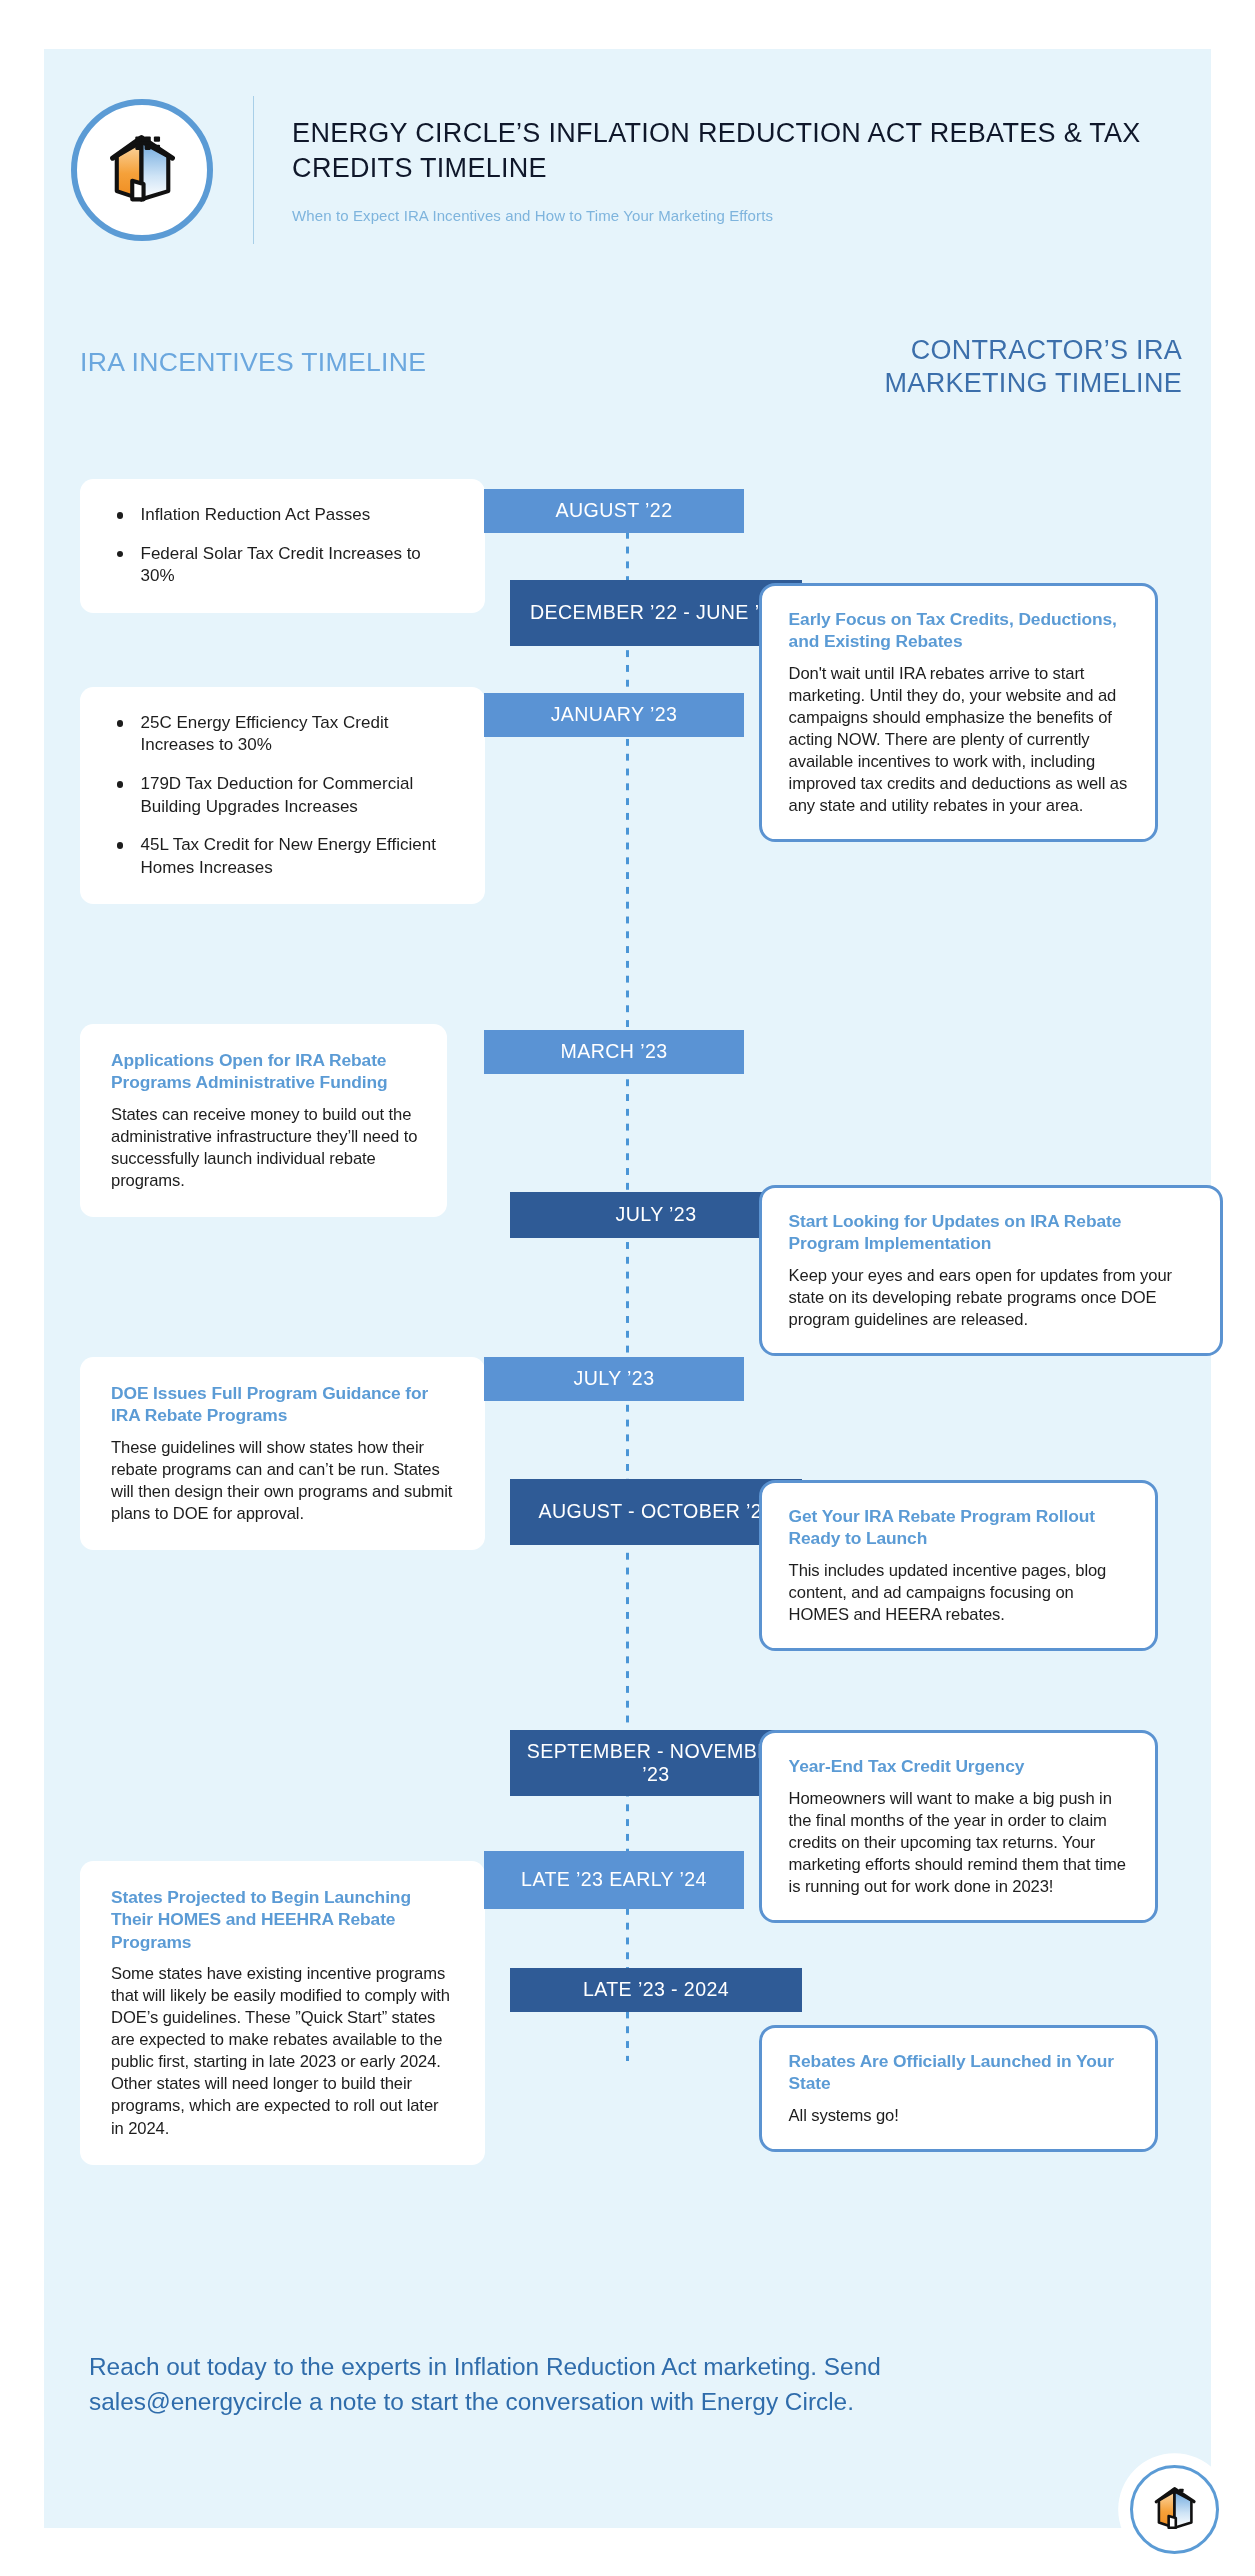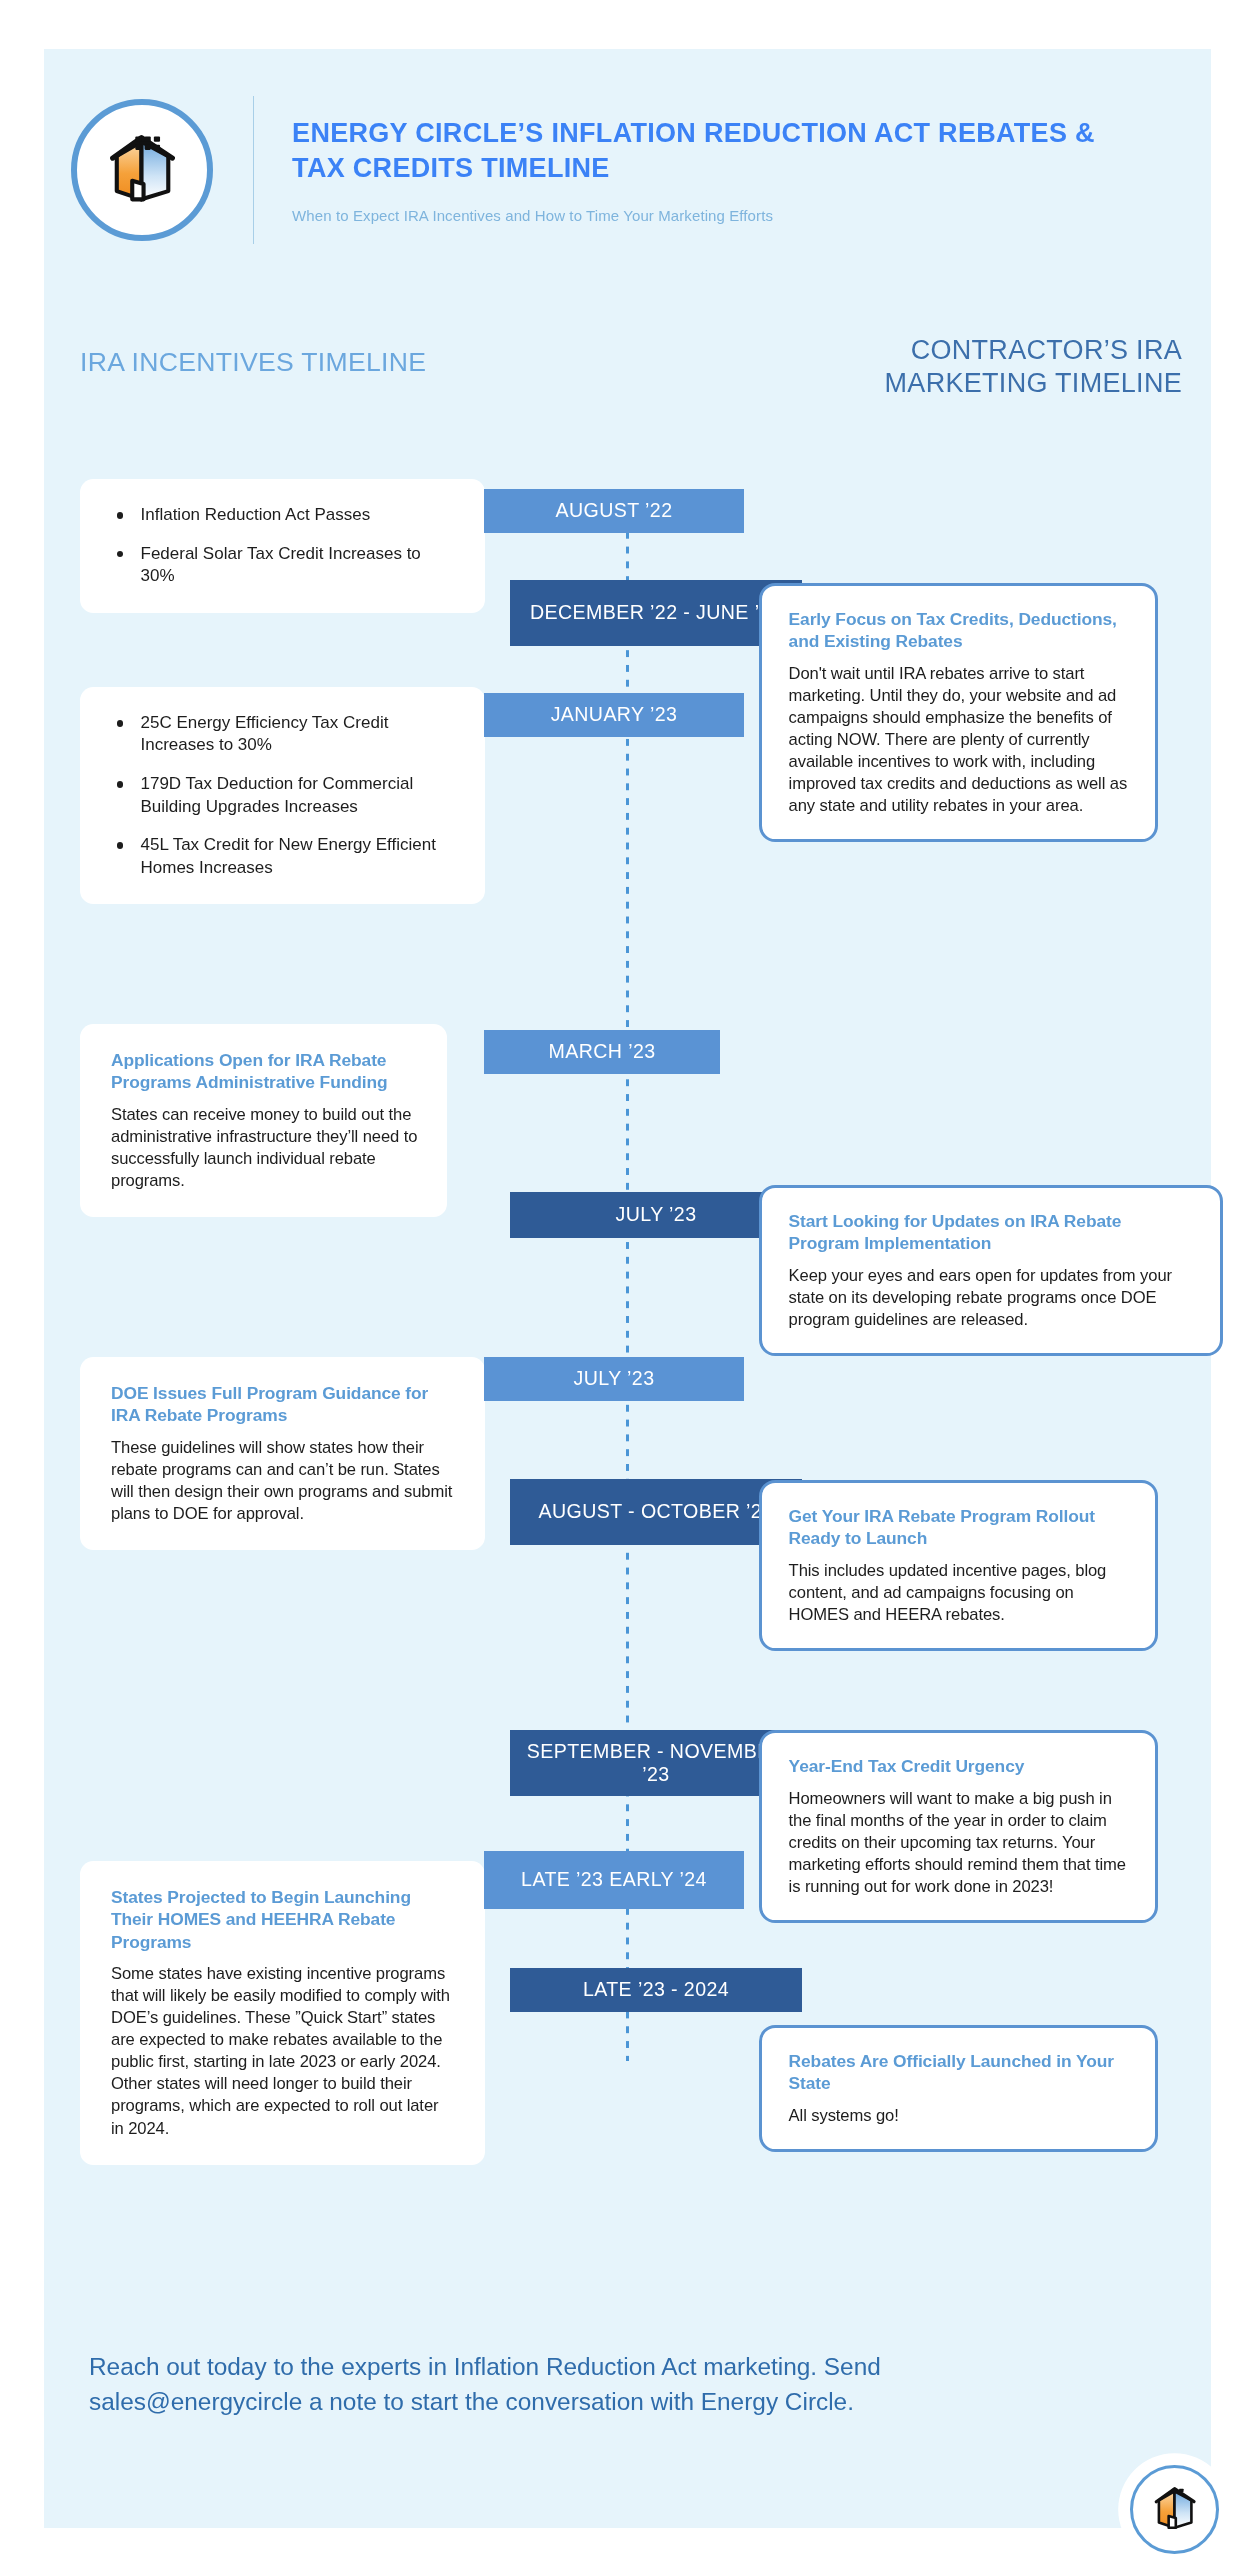--- a/index.html
+++ b/index.html
@@ -60,24 +60,24 @@
     height: 148px;
     background: #a8cfe8;
     margin-left: 40px;
     flex: 0 0 auto;
   }
 
   .header-text { margin-left: 38px; flex: 1 1 auto; }
 
   .title {
     font-size: 27px;
-    font-weight: 700;
+    font-weight: 400;
     letter-spacing: 0.3px;
     line-height: 1.28;
-    color: #3b82f6;
+    color: #0f172a;
     text-transform: uppercase;
   }
 
   .subtitle {
     margin-top: 22px;
     font-size: 15px;
     font-weight: 400;
     color: #7eb4dd;
     letter-spacing: 0.1px;
   }
@@ -294,21 +294,21 @@
         <li>179D Tax Deduction for Commercial Building Upgrades Increases</li>
         <li>45L Tax Credit for New Energy Efficient Homes Increases</li>
       </ul>
     </div>
     <div class="chip light" style="left:484px; top:693px; width:260px; height:44px;">JANUARY ’23</div>
 
     <div class="card-left" style="left:80px; top:1024px; width:367px;">
       <div class="card-title">Applications Open for IRA Rebate Programs Administrative Funding</div>
       <div class="card-body">States can receive money to build out the administrative infrastructure they’ll need to successfully launch individual rebate programs.</div>
     </div>
-    <div class="chip light" style="left:484px; top:1030px; width:236px; height:44px;">MARCH ’23</div>
+    <div class="chip light" style="left:484px; top:1030px; width:260px; height:44px;">MARCH ’23</div>
 
     <div class="chip dark" style="left:510px; top:1192px; width:292px; height:46px;">JULY ’23</div>
     <div class="card-right" style="left:759px; top:1185px; width:464px;">
       <div class="card-title">Start Looking for Updates on IRA Rebate Program Implementation</div>
       <div class="card-body">Keep your eyes and ears open for updates from your state on its developing rebate programs once DOE program guidelines are released.</div>
     </div>
 
     <div class="card-left" style="left:80px; top:1357px; width:405px;">
       <div class="card-title">DOE Issues Full Program Guidance for IRA Rebate Programs</div>
       <div class="card-body">These guidelines will show states how their rebate programs can and can’t be run. States will then design their own programs and submit plans to DOE for approval.</div>

